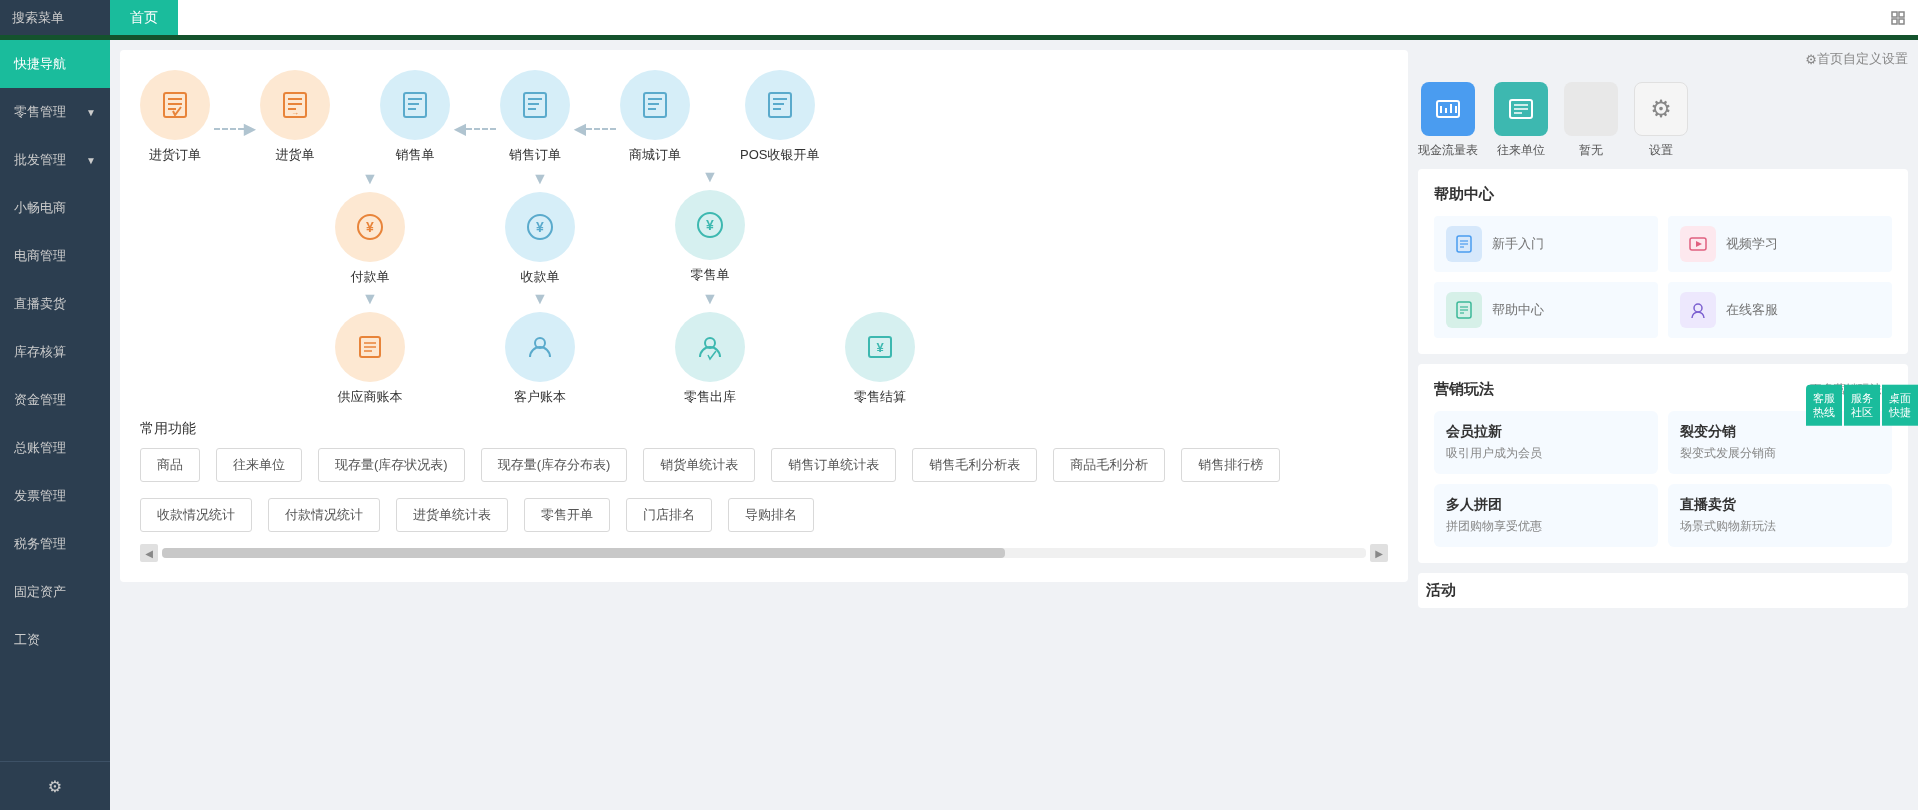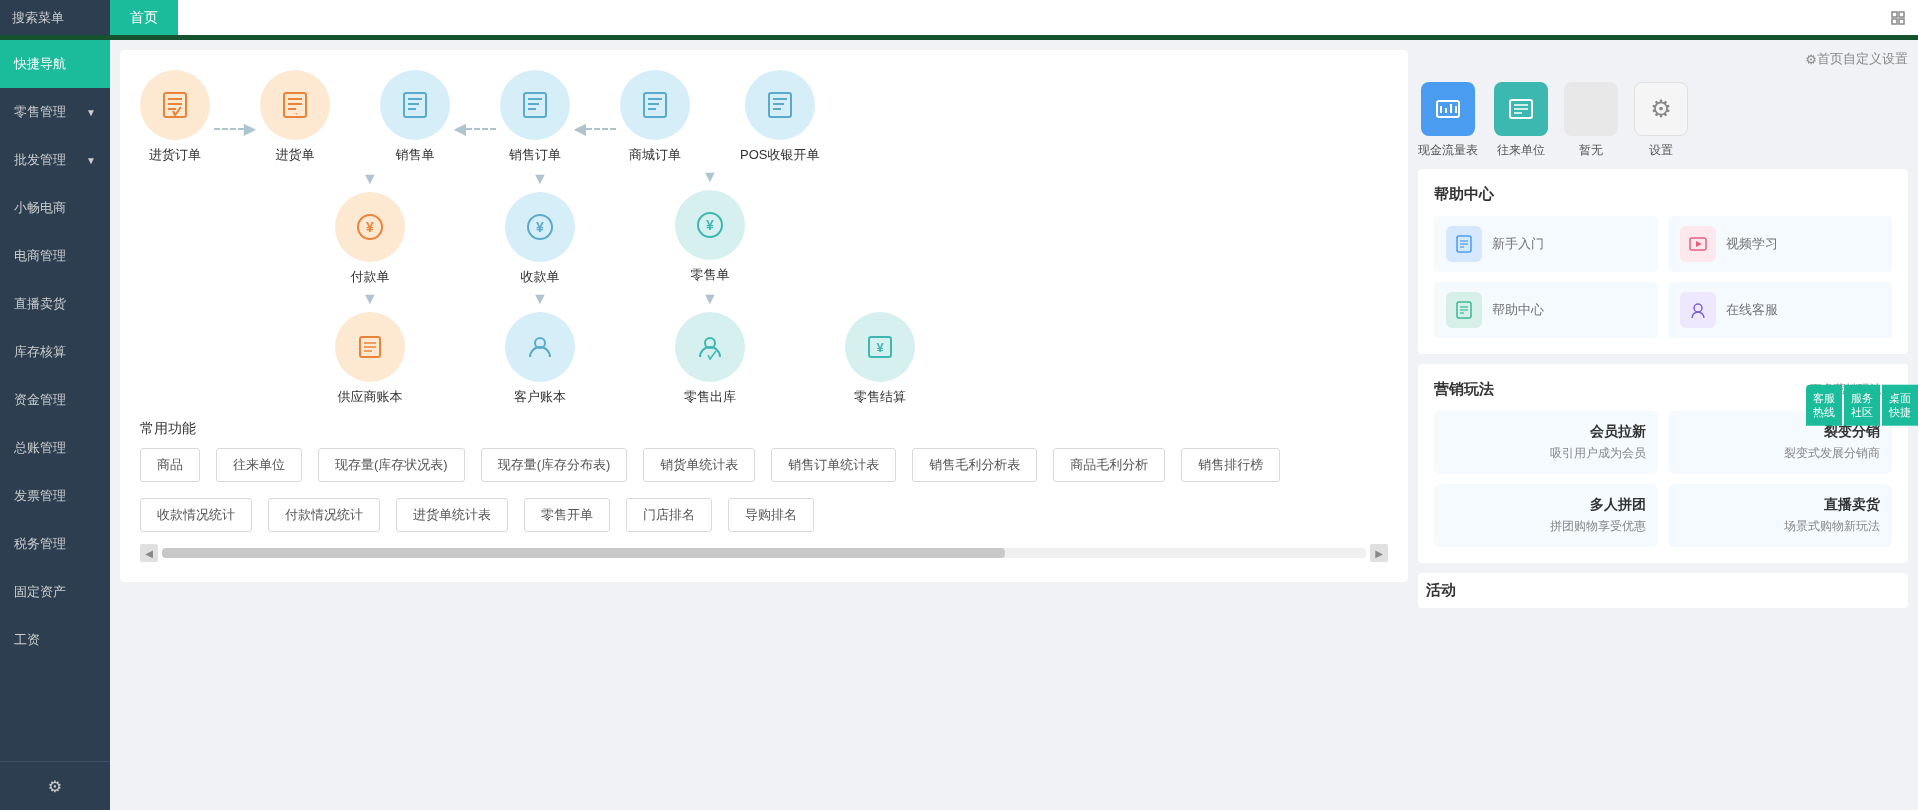--- a/index.html
+++ b/index.html
@@ -74,21 +74,21 @@
     .help-grid { display: grid; grid-template-columns: 1fr 1fr; gap: 10px; }
     .help-item { display: flex; align-items: center; gap: 10px; padding: 10px 12px; background: #f5faff; border-radius: 4px; cursor: pointer; }
     .help-icon { width: 36px; height: 36px; border-radius: 6px; display: flex; align-items: center; justify-content: center; font-size: 18px; }
     .help-icon.blue { background: #d6e8fb; color: #4a9cf0; }
     .help-icon.pink { background: #fde8ee; color: #e06080; }
     .help-icon.green { background: #d6f0e8; color: #3db898; }
     .help-icon.purple { background: #ede8fd; color: #7c60d0; }
     .help-item-label { font-size: 13px; color: #737373; }
 
     
-    .marketing-card { background: #fff; border-radius: 4px; padding: 16px; text-align: right; }
+    .marketing-card { background: #fff; border-radius: 4px; padding: 16px; }
     .marketing-header { display: flex; justify-content: space-between; align-items: center; margin-bottom: 12px; }
     .marketing-title { font-size: 15px; color: #333; font-weight: 600; }
     .marketing-more { font-size: 12px; color: #888; cursor: pointer; }
     .marketing-grid { display: grid; grid-template-columns: 1fr 1fr; gap: 10px; }
     .marketing-item { background: #f5faff; border-radius: 6px; padding: 12px; cursor: pointer; }
     .marketing-item-title { font-size: 14px; color: #333; font-weight: 600; margin-bottom: 4px; }
     .marketing-item-sub { font-size: 12px; color: #888; }
 
     
     .activity-card { background: #fff; border-radius: 4px; padding: 8px; }

